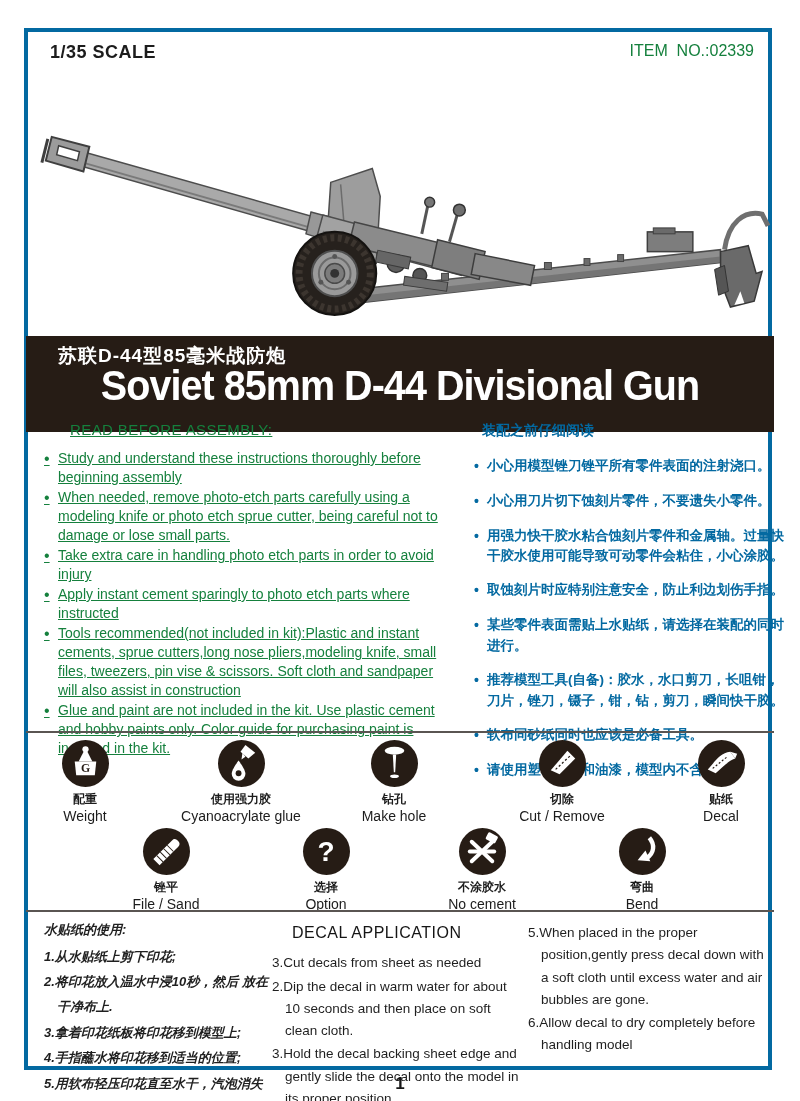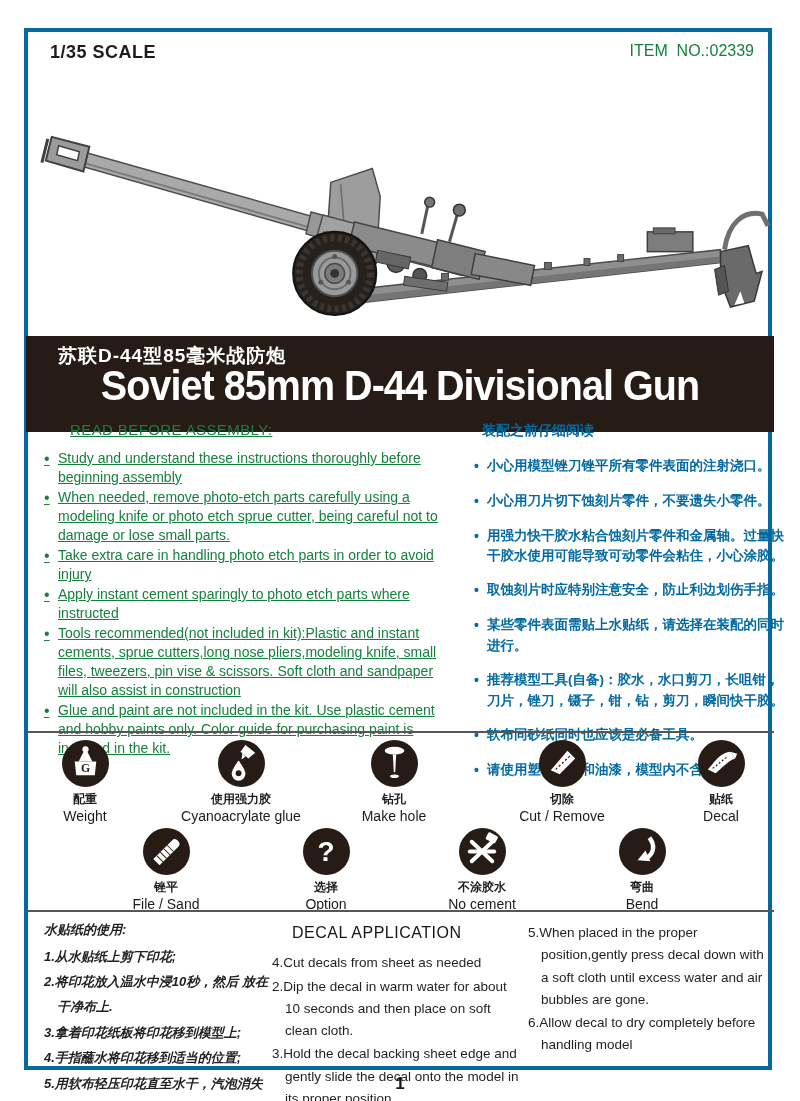--- a/index.html
+++ b/index.html
@@ -312,21 +312,21 @@
     <div class="hd">水贴纸的使用:</div>
     <div class="dstep">1.从水贴纸上剪下印花;</div>
     <div class="dstep">2.将印花放入温水中浸10秒，然后 放在干净布上.</div>
     <div class="dstep">3.拿着印花纸板将印花移到模型上;</div>
     <div class="dstep">4.手指蘸水将印花移到适当的位置;</div>
     <div class="dstep">5.用软布轻压印花直至水干，汽泡消失</div>
   </div>
 
   <div class="abs dcol dcol-mid">
     <div class="hd">DECAL APPLICATION</div>
-    <div class="dstep">4.Cut decals from sheet as needed</div>
+    <div class="dstep">3.Cut decals from sheet as needed</div>
     <div class="dstep">2.Dip the decal in warm water for about 10 seconds and then place on soft clean cloth.</div>
     <div class="dstep">3.Hold the decal backing sheet edge and gently slide the decal onto the model in its proper position.</div>
   </div>
 
   <div class="abs dcol dcol-right">
     <div class="dstep">5.When placed in the proper position,gently press decal down with a soft cloth until excess water and air bubbles are gone.</div>
     <div class="dstep">6.Allow decal to dry completely before handling model</div>
   </div>
 
 </div>

